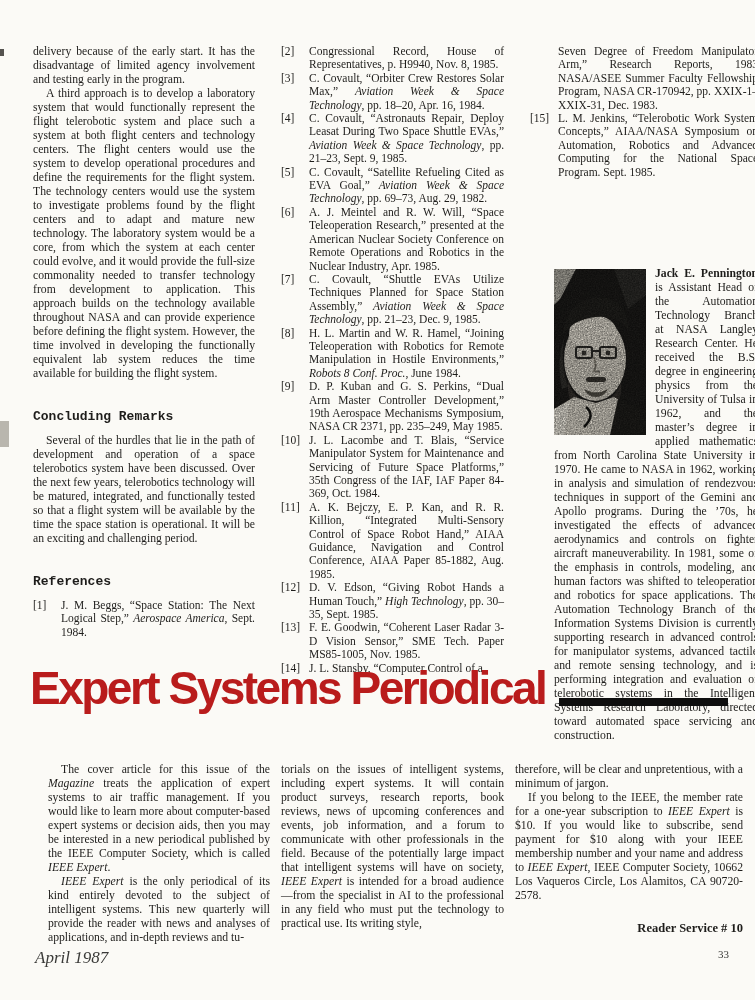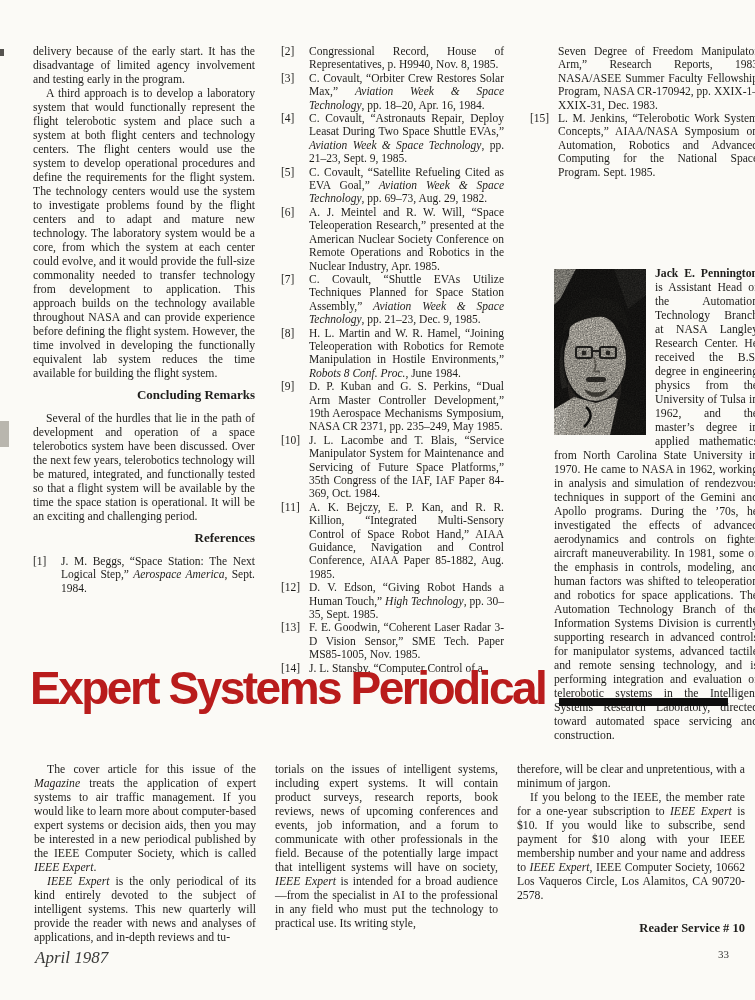--- a/index.html
+++ b/index.html
@@ -7,22 +7,22 @@
     position:relative; width:755px; height:1000px;
     background:#fbfaf6; color:#1e1d1b; overflow:hidden;
     font-family:"Liberation Serif", serif;
   }
   
   .body-text { font-size:11.7px; line-height:14px; text-align:justify; }
   .ref-text-size { font-size:11.5px; line-height:13.4px; }
   p { margin:0; }
   .indent { text-indent:13px; }
   .sec-heading {
-    text-align:right; font-weight:bold; font-size:13px;
-    margin:6px 0 9px 0; line-height:16px; text-indent:0;
+    text-align:left; font-weight:bold; font-size:13px;
+    margin:28px 0 9px 0; line-height:16px; text-indent:0;font-family:Liberation Mono, monospace;
   }
   
   .top-section { position:absolute; left:33px; top:45px; width:695px; display:flex; gap:26px; }
   .col-1 { width:222px; flex:none; }
   .col-2 { width:223px; flex:none; }
   .col-3 { width:228px; flex:none; }
   
   .ref { display:flex; text-align:justify; }
   .ref-label { flex:none; width:28px; }
   .ref-body { flex:1; }
@@ -35,21 +35,21 @@
     position:absolute; left:30px; top:663px; width:698px;
     display:flex; align-items:flex-end;
   }
   .headline {
     font-family:"Liberation Sans", sans-serif; font-weight:bold;
     font-size:46px; line-height:50px; letter-spacing:-2.5px;
     color:#b91c1c; white-space:nowrap;
   }
   .headline-rule { flex:1; height:8px; background:#0e0e0e; margin:0 0 7px 14px; }
   
-  .bottom-section { position:absolute; left:34px; top:763px; width:695px; display:flex; gap:19px; }
+  .bottom-section { position:absolute; left:48px; top:763px; width:695px; display:flex; gap:11px; }
   .para-space { margin-top:0; }
   .reader-service {
     text-align:right; font-weight:bold; font-size:12.5px; margin-top:18px;
   }
   
   .footer { position:absolute; left:35px; right:26px; top:948px; display:flex; justify-content:space-between; }
   .footer-date { font-style:italic; font-size:17px; color:#3a3a38; }
   .footer-page { font-size:11px; color:#3a3a38;text-align:center; }
   
   .artifact-a { position:absolute; left:0; top:49px;  width:4px;  height:7px;  background:#55534f; }

